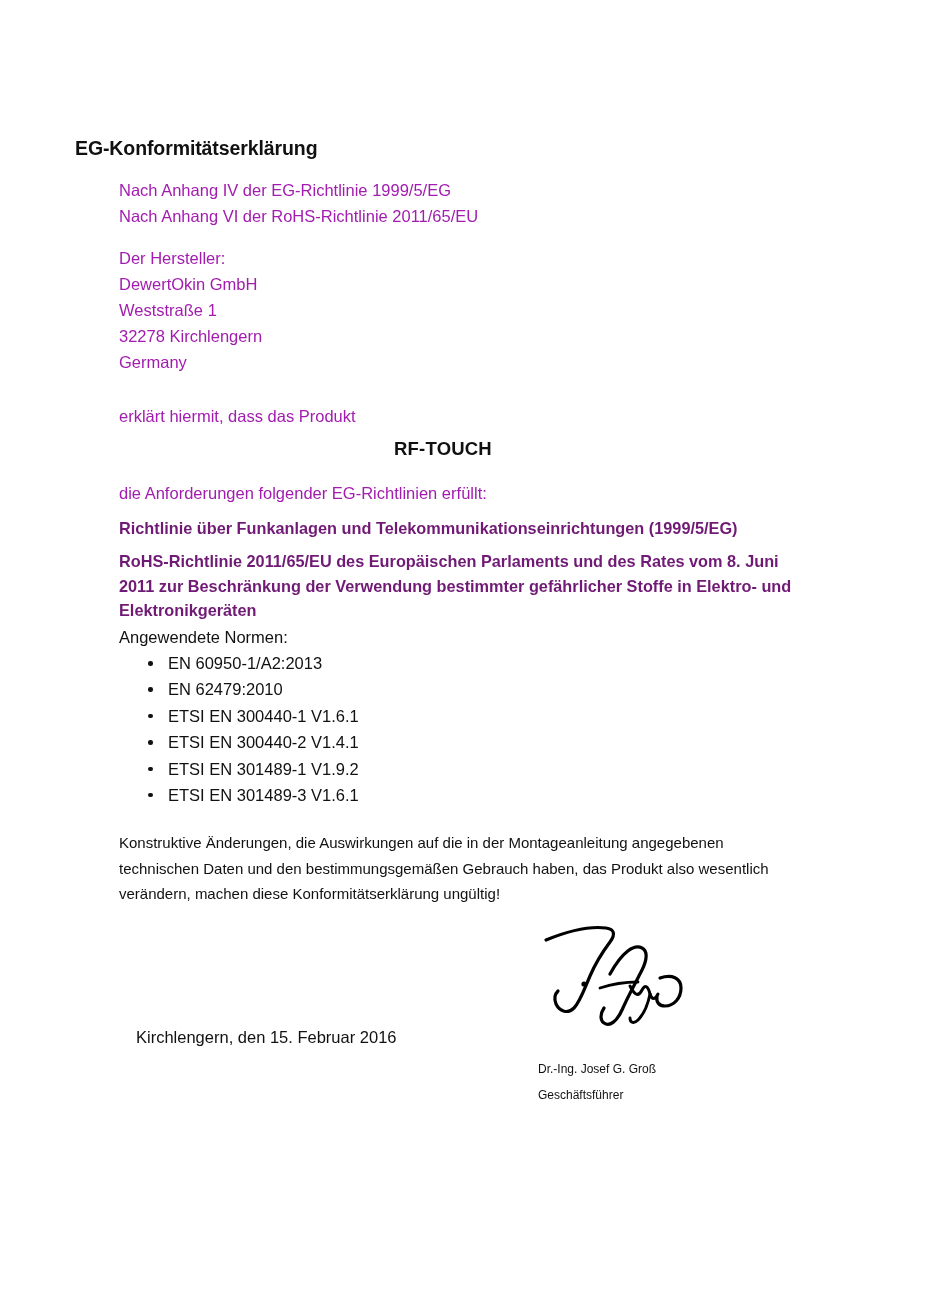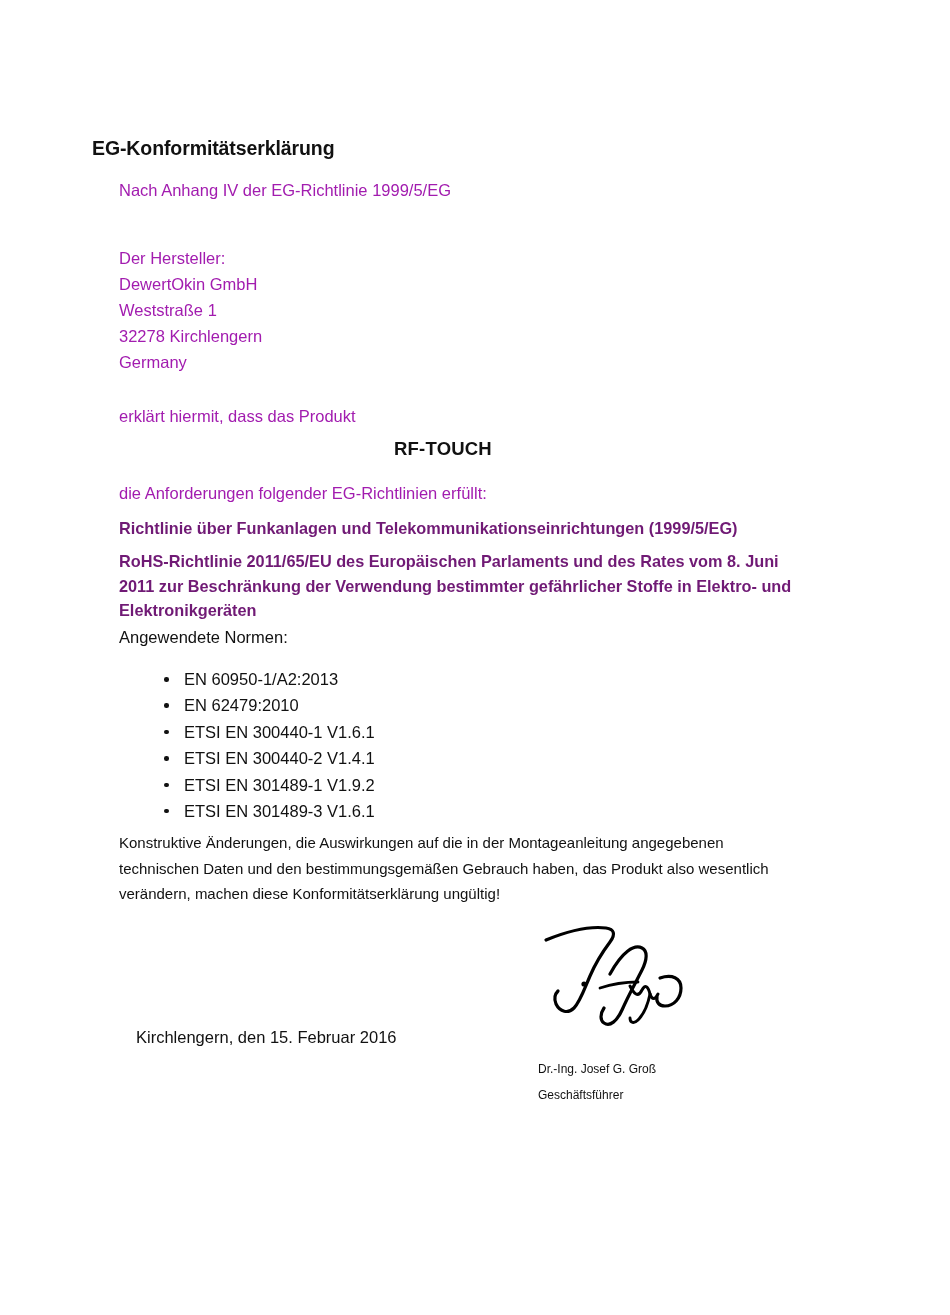--- a/index.html
+++ b/index.html
@@ -18,21 +18,21 @@
 
   .page {
     position: absolute;
     inset: 0;
     background: #ffffff;
   }
 
   
   .doc-title {
     position: absolute;
-    left: 92px;
+    left: 75px;
     top: 137px;
     font-size: 19.5px;
     font-weight: bold;
     letter-spacing: -0.1px;
     white-space: nowrap;
   }
 
   
   .body-block {
     position: absolute;
@@ -88,21 +88,21 @@
     position: absolute;
     left: 119px;
     top: 624px;
     font-size: 16.5px;
     line-height: 26px;
   }
   .standards-list {
     position: absolute;
     left: 148px;
     top: 650px;
-    margin: 16px;
+    margin: 0;
     padding: 0;
     list-style: none;
     font-size: 16.5px;
   }
   .standards-list li {
     position: relative;
     padding-left: 20px;
     height: 26.4px;
     line-height: 26.4px;
     white-space: nowrap;
@@ -156,20 +156,21 @@
 </style>
 </head>
 <body>
 
 <div class="page">
 
   <div class="doc-title">EG-Konformitätserklärung</div>
 
   <div class="body-block annex">
     <div class="line">Nach Anhang IV der EG-Richtlinie 1999/5/EG</div>
+    <div class="line">Nach Anhang VI der RoHS-Richtlinie 2011/65/EU</div>
   </div>
 
   <div class="body-block manufacturer">
     <div class="line">Der Hersteller:</div>
     <div class="line">DewertOkin GmbH</div>
     <div class="line">Weststraße 1</div>
     <div class="line">32278 Kirchlengern</div>
     <div class="line">Germany</div>
   </div>
 

